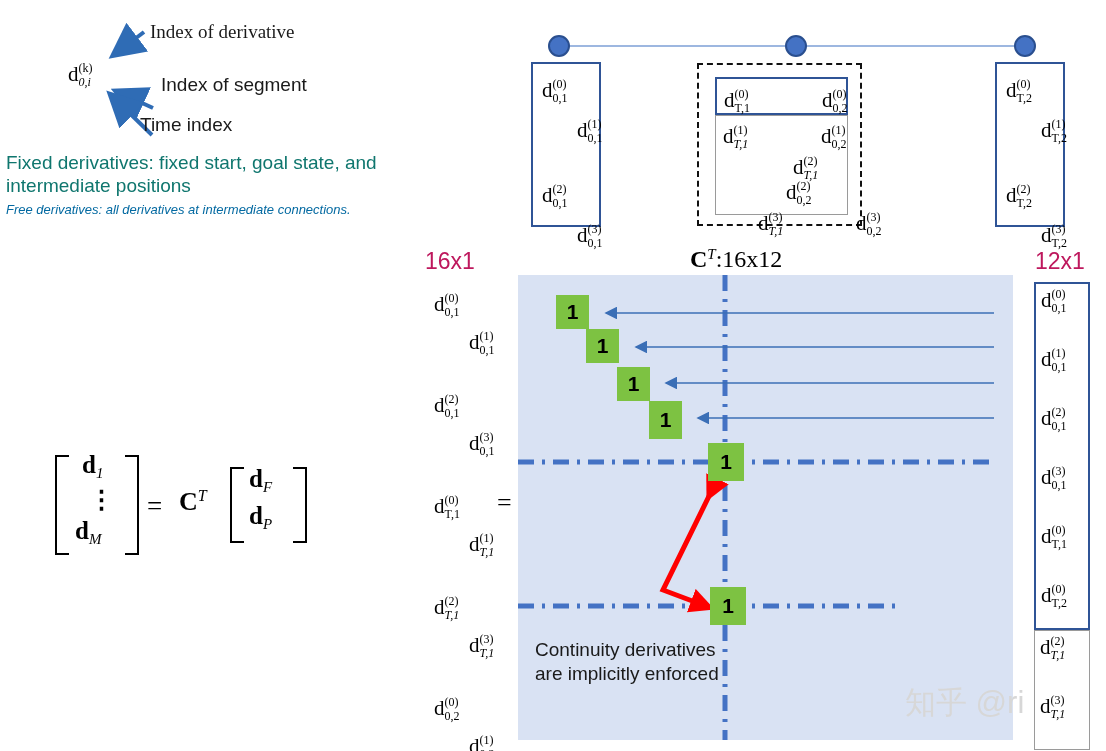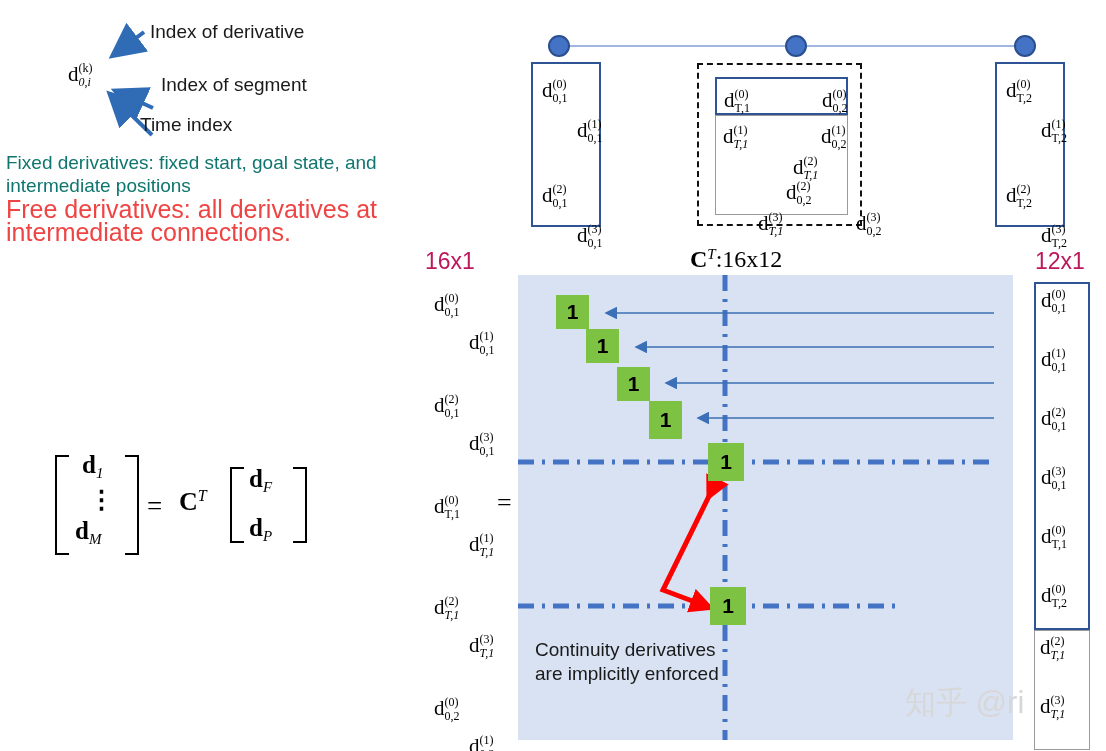--- a/index.html
+++ b/index.html
@@ -12,21 +12,21 @@
         position:relative;color:#000;}
   .dsym>.b{font-size:21px;}
   .dsym>.ss{display:inline-block;vertical-align:baseline;position:relative;
             width:20px;height:0;font-size:12px;}
   .dsym>.ss>.up{position:absolute;left:0;top:-20px;}
   .dsym>.ss>.dn{position:absolute;left:0;top:-6px;}
 
   
   .ann-txt{font-size:19px;color:#1a1a1a;font-family:"Liberation Sans",sans-serif;}
   .note-blue{color:#0f766e;font-size:19px;line-height:23px;}
-  .note-green{color:#ef4444;font-size:25px;line-height:23px;}
+  .note-green{color:#0369a1;font-size:13px;line-height:23px;font-style:italic;}
 
   
   svg{overflow:visible;}
 
   
   .vbox{border:2px solid #2F5496;background:#fff;box-sizing:border-box;}
   .dashbox{border:2px dashed #111;background:#fff;box-sizing:border-box;}
   .greybox{border:1.5px solid #9a9a9a;background:#fff;box-sizing:border-box;}
   .bluebox{border:2px solid #2F5496;background:#fff;box-sizing:border-box;}
   .node{width:22px;height:22px;border-radius:50%;background:#4472C4;
@@ -63,21 +63,21 @@
   <defs>
     <marker id="ah-blue" markerWidth="9" markerHeight="9" refX="7" refY="4.5" orient="auto">
       <path d="M0,0 L9,4.5 L0,9 z" fill="#2F6CB5"></path>
     </marker>
   </defs>
   <line x1="144" y1="32" x2="115" y2="54" stroke="#2F6CB5" stroke-width="4" marker-end="url(#ah-blue)"></line>
   <line x1="153" y1="108" x2="118" y2="92" stroke="#2F6CB5" stroke-width="4" marker-end="url(#ah-blue)"></line>
   <line x1="152" y1="135" x2="112" y2="96" stroke="#2F6CB5" stroke-width="4" marker-end="url(#ah-blue)"></line>
 </svg>
 
-<div class="abs ann-txt" style="left:150px;top:21px;">Index of derivative</div>
+<div class="abs ann-txt" style="left:150px;top:21px;font-family:Liberation Serif, serif;">Index of derivative</div>
 <div class="abs ann-txt" style="left:161px;top:74px;">Index of segment</div>
 <div class="abs ann-txt" style="left:140px;top:114px;">Time index</div>
 
 <div class="abs note-blue" style="left:6px;top:151px;width:410px;">Fixed derivatives: fixed start, goal state, and intermediate positions</div>
 <div class="abs note-green" style="left:6px;top:198px;width:410px;">Free derivatives: all derivatives at intermediate connections.</div>
 
 <div class="abs" style="left:55px;top:455px;width:250px;height:105px;">
 
   <div class="bracket l" style="left:0px;top:0px;height:100px;"></div>
   <div class="bracket r" style="left:70px;top:0px;height:100px;"></div>
@@ -95,21 +95,21 @@
 
   <div class="abs" style="left:124px;top:32px;font-family:'Liberation Serif',serif;font-size:26px;font-weight:bold;">
     <span>C</span><span style="font-size:16px;font-style:italic;font-weight:normal;position:relative;top:-9px;">T</span>
   </div>
 
   <div class="bracket l" style="left:175px;top:12px;height:76px;"></div>
   <div class="bracket r" style="left:238px;top:12px;height:76px;"></div>
   <div class="abs bvar" style="left:194px;top:10px;">
     <span>d</span><span class="s">F</span>
   </div>
-  <div class="abs bvar" style="left:194px;top:59px;">
+  <div class="abs bvar" style="left:194px;top:47px;">
     <span>d</span><span class="s">P</span>
   </div>
 </div>
 
 <div class="abs hline" style="left:556px;top:45px;width:470px;"></div>
 <div class="abs node" style="left:548px;top:35px;"></div>
 <div class="abs node" style="left:785px;top:35px;"></div>
 <div class="abs node" style="left:1014px;top:35px;"></div>
 
 <div class="abs vbox" style="left:531px;top:62px;width:70px;height:165px;">

